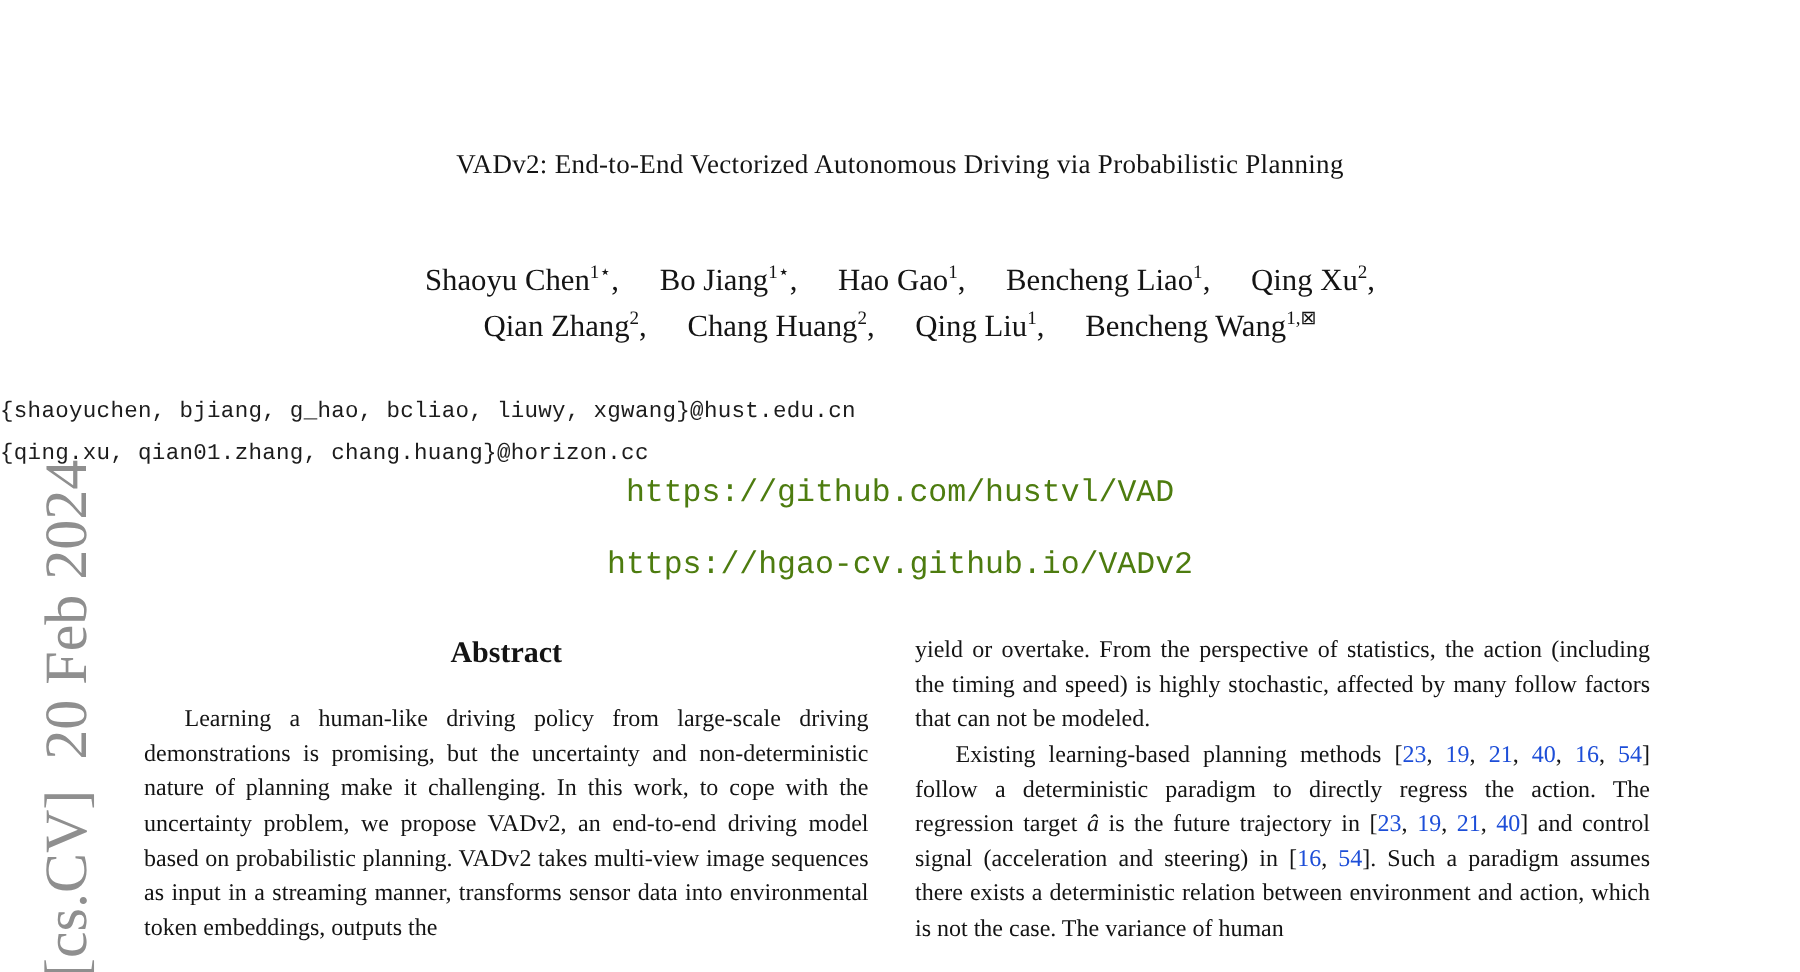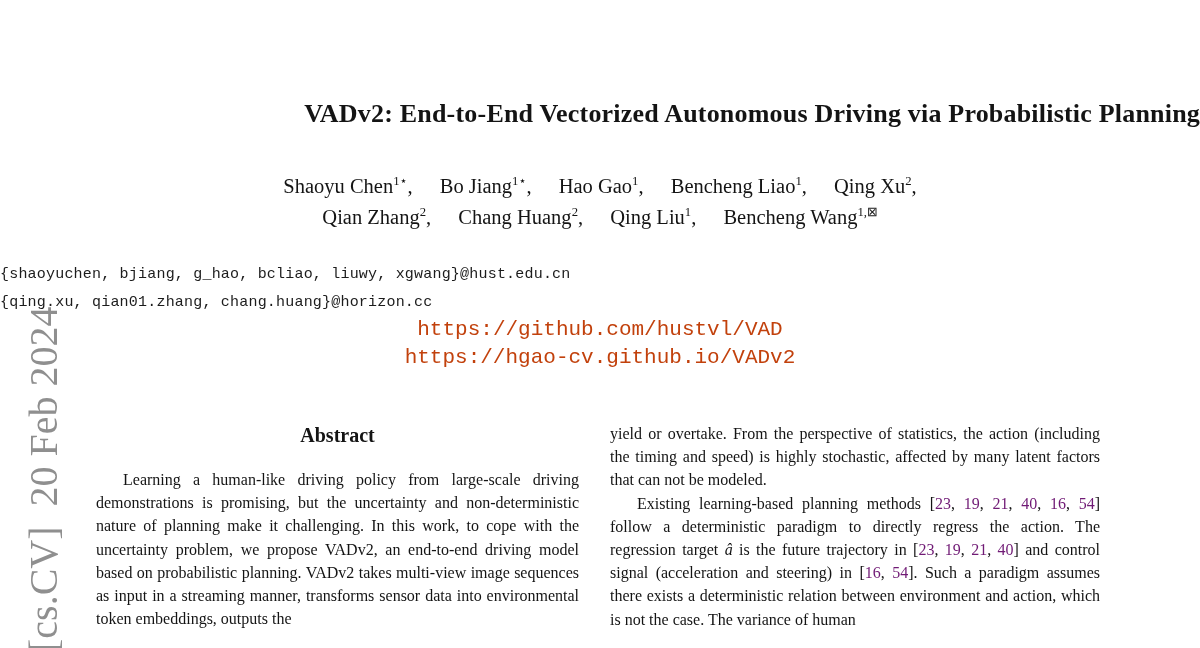--- a/index.html
+++ b/index.html
@@ -24,23 +24,23 @@
     line-height: 40px;
     color: #8f8f8f;
     white-space: pre;
     font-family: "Liberation Serif", serif;
   }
 
   .title {
     position: absolute;
     top: 99px; left: 0; right: 0;
     margin: 0;
-    text-align: right;
-    font-size: 26px;
-    font-weight: bold;
+    text-align: center;
+    font-size: 18px;
+    font-weight: normal;
     letter-spacing: 0.2px;
   }
 
   .authors-row {
     position: absolute;
     left: 0; right: 0;
     text-align: center;
     font-size: 20.5px;
     white-space: nowrap;
   }
@@ -71,22 +71,22 @@
   .email2 { top: 294px; }
 
   .link-line {
     position: absolute;
     left: 0; right: 0;
     text-align: center;
     font-family: "Liberation Mono", monospace;
     font-size: 21px;
   }
   .link1 { top: 318px; }
-  .link2 { top: 346px; }
-  a.link { color: #c2410c; text-decoration: none; cursor: pointer; }
+  .link2 { top: 366px; }
+  a.link { color: #4d7c0f; text-decoration: none; cursor: pointer; }
 
   .col-left {
     position: absolute;
     left: 96px; top: 424px;
     width: 483px;
   }
   .abs-heading {
     margin: 0 0 21px 0;
     text-align: center;
     font-size: 20px;
@@ -104,21 +104,21 @@
     position: absolute;
     left: 610px; top: 422px;
     width: 490px;
     font-size: 16px;
     line-height: 23.2px;
     text-align: justify;
   }
   .col-right p { margin: 0; }
   .col-right p.indented { text-indent: 27px; }
 
-  .cite { color: #701a75; cursor: pointer; }
+  .cite { color: #1d4ed8; cursor: pointer; }
   .math { font-style: italic; }
 </style>
 </head>
 <body>
 
 <div class="page">
 
   <div class="watermark">[cs.CV]  20 Feb 2024</div>
 
   <h1 class="title">VADv2: End-to-End Vectorized Autonomous Driving via Probabilistic Planning</h1>
@@ -144,17 +144,17 @@
 
   <div class="link-line link1"><a class="link">https://github.com/hustvl/VAD</a></div>
   <div class="link-line link2"><a class="link">https://hgao-cv.github.io/VADv2</a></div>
 
   <div class="col-left">
     <div class="abs-heading">Abstract</div>
     <p class="abs-text">Learning a human-like driving policy from large-scale driving demonstrations is promising, but the uncertainty and non-deterministic nature of planning make it challenging. In this work, to cope with the uncertainty problem, we propose VADv2, an end-to-end driving model based on probabilistic planning. VADv2 takes multi-view image sequences as input in a streaming manner, transforms sensor data into environmental token embeddings, outputs the</p>
   </div>
 
   <div class="col-right">
-    <p>yield or overtake. From the perspective of statistics, the action (including the timing and speed) is highly stochastic, affected by many latent factors that can not be modeled.</p>
+    <p>yield or overtake. From the perspective of statistics, the action (including the timing and speed) is highly stochastic, affected by many follow factors that can not be modeled.</p>
     <p class="indented"><span>Existing learning-based planning methods [</span><span class="cite">23</span><span>, </span><span class="cite">19</span><span>, </span><span class="cite">21</span><span>, </span><span class="cite">40</span><span>, </span><span class="cite">16</span><span>, </span><span class="cite">54</span><span>] follow a deterministic paradigm to directly regress the action. The regression target </span><span class="math">â</span><span> is the future trajectory in [</span><span class="cite">23</span><span>, </span><span class="cite">19</span><span>, </span><span class="cite">21</span><span>, </span><span class="cite">40</span><span>] and control signal (acceleration and steering) in [</span><span class="cite">16</span><span>, </span><span class="cite">54</span><span>]. Such a paradigm assumes there exists a deterministic relation between environment and action, which is not the case. The variance of human</span></p>
   </div>
 
 </div>
 
 </body></html>

